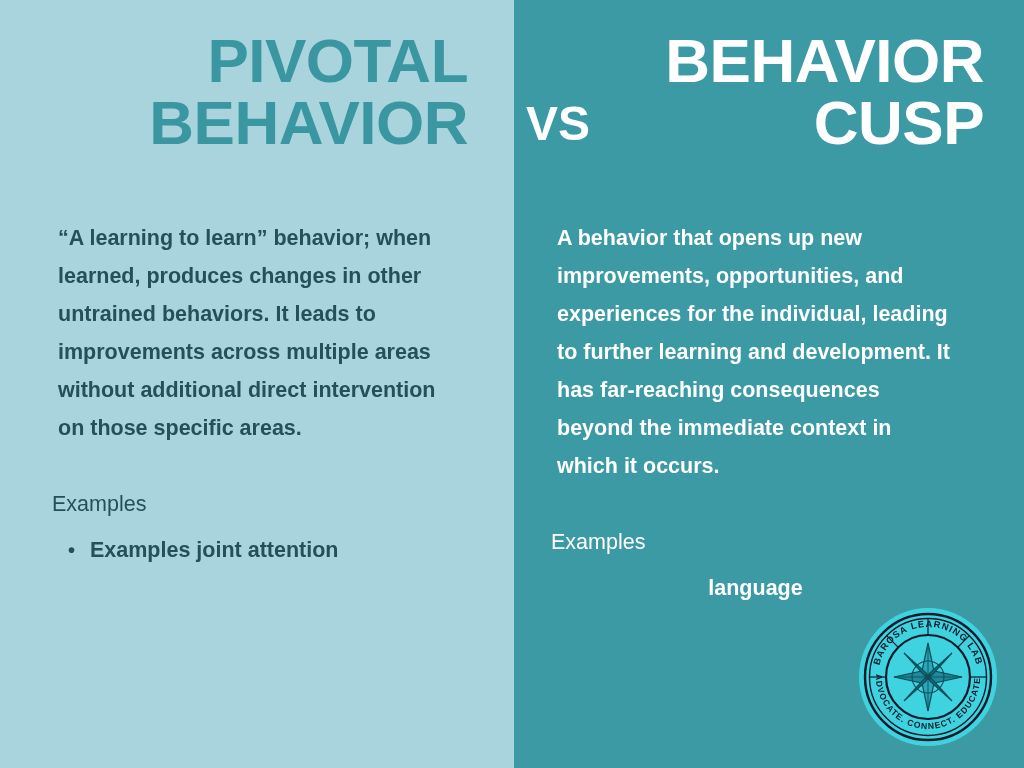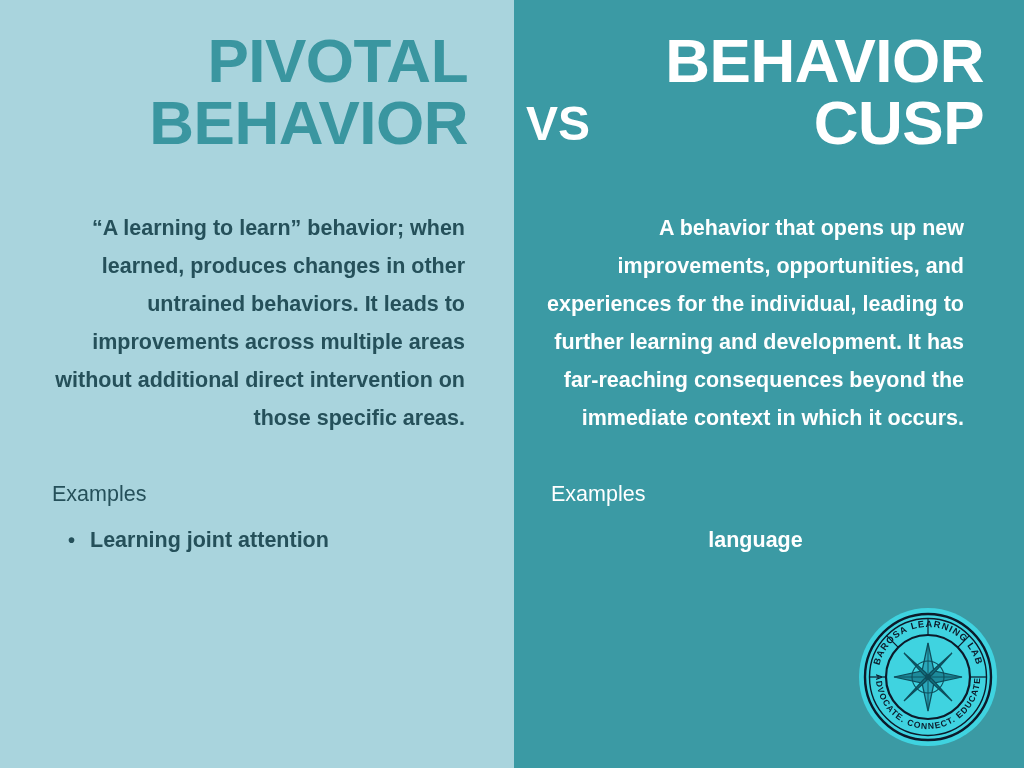--- a/index.html
+++ b/index.html
@@ -87,22 +87,21 @@
     width: 425px;
     color: #25505a;
   }
   .body-right {
     left: 543px;
     top: 205px;
     width: 425px;
     color: #ffffff;
   }
   .body-col p.para {
-    margin: 4px;
-    text-align: right;
+    margin: 14px;
   }
 
   .examples-heading {
     margin: 8px;
     font-weight: 400;
     font-size: 21.5px;
     line-height: 38px;
   }
   .examples-left-heading { margin-top: 38px; }
   .examples-right-heading { margin-top: 38px; }
@@ -174,21 +173,21 @@
 CUSP</h1>
 
   <div class="vs-label">VS</div>
 
   <div class="body-col body-left">
     <p class="para">“A learning to learn” behavior; when learned, produces changes in other untrained behaviors. It leads to improvements across multiple areas without additional direct intervention on those specific areas.</p>
 
     <p class="examples-heading examples-left-heading">Examples</p>
 
     <ul class="examples-list list-left">
-      <li>Learning joint attention</li>
+      <li>Examples joint attention</li>
     </ul>
   </div>
 
   <div class="body-col body-right">
     <p class="para">A behavior that opens up new improvements, opportunities, and experiences for the individual, leading to further learning and development. It has far-reaching consequences beyond the immediate context in which it occurs.</p>
 
     <p class="examples-heading examples-right-heading">Examples</p>
 
     <ul class="examples-list list-right">
     </ul>

